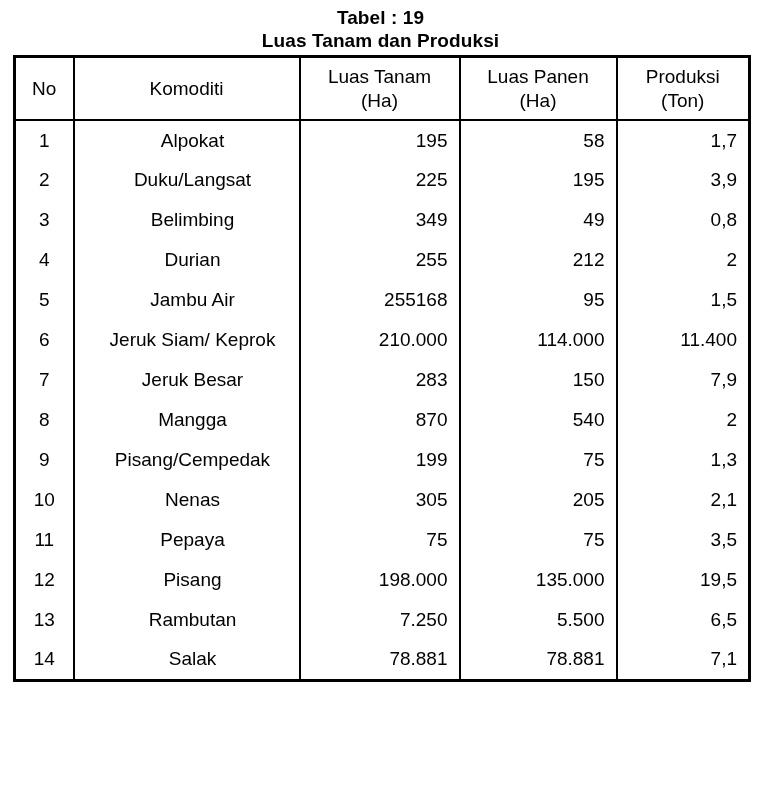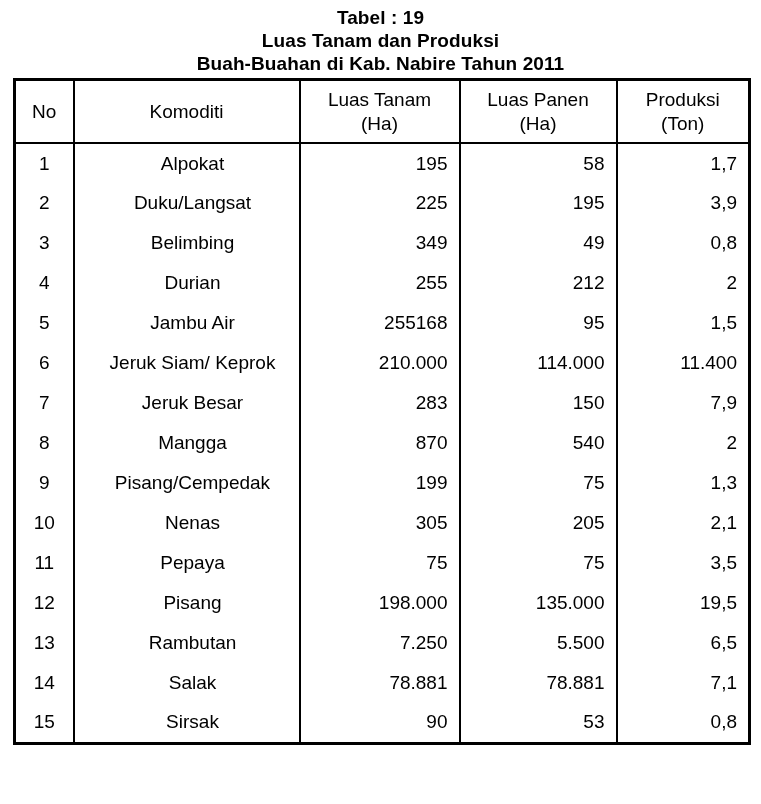--- a/index.html
+++ b/index.html
@@ -99,21 +99,20 @@
   }
 </style>
 </head>
 <body>
 
 <div class="page">
 
   <div class="title-block">
     <div class="title-line">Tabel : 19</div>
     <div class="title-line">Luas Tanam dan Produksi</div>
-    <div class="title-line">Buah-Buahan di Kab. Nabire Tahun 2011</div>
   </div>
 
   <div class="table-wrap">
     <table class="data-table">
       <colgroup>
         <col class="c-no">
         <col class="c-komo">
         <col class="c-tanam">
         <col class="c-panen">
         <col class="c-prod">
@@ -232,24 +231,17 @@
             <td class="cell-num">5.500</td>
             <td class="cell-num">6,5</td>
           </tr>
           <tr>
             <td class="cell-no">14</td>
             <td class="cell-name">Salak</td>
             <td class="cell-num">78.881</td>
             <td class="cell-num">78.881</td>
             <td class="cell-num">7,1</td>
           </tr>
-          <tr>
-            <td class="cell-no">15</td>
-            <td class="cell-name">Sirsak</td>
-            <td class="cell-num">90</td>
-            <td class="cell-num">53</td>
-            <td class="cell-num">0,8</td>
-          </tr>
         </tbody>
     </table>
   </div>
 
 </div>
 
 </body></html>

